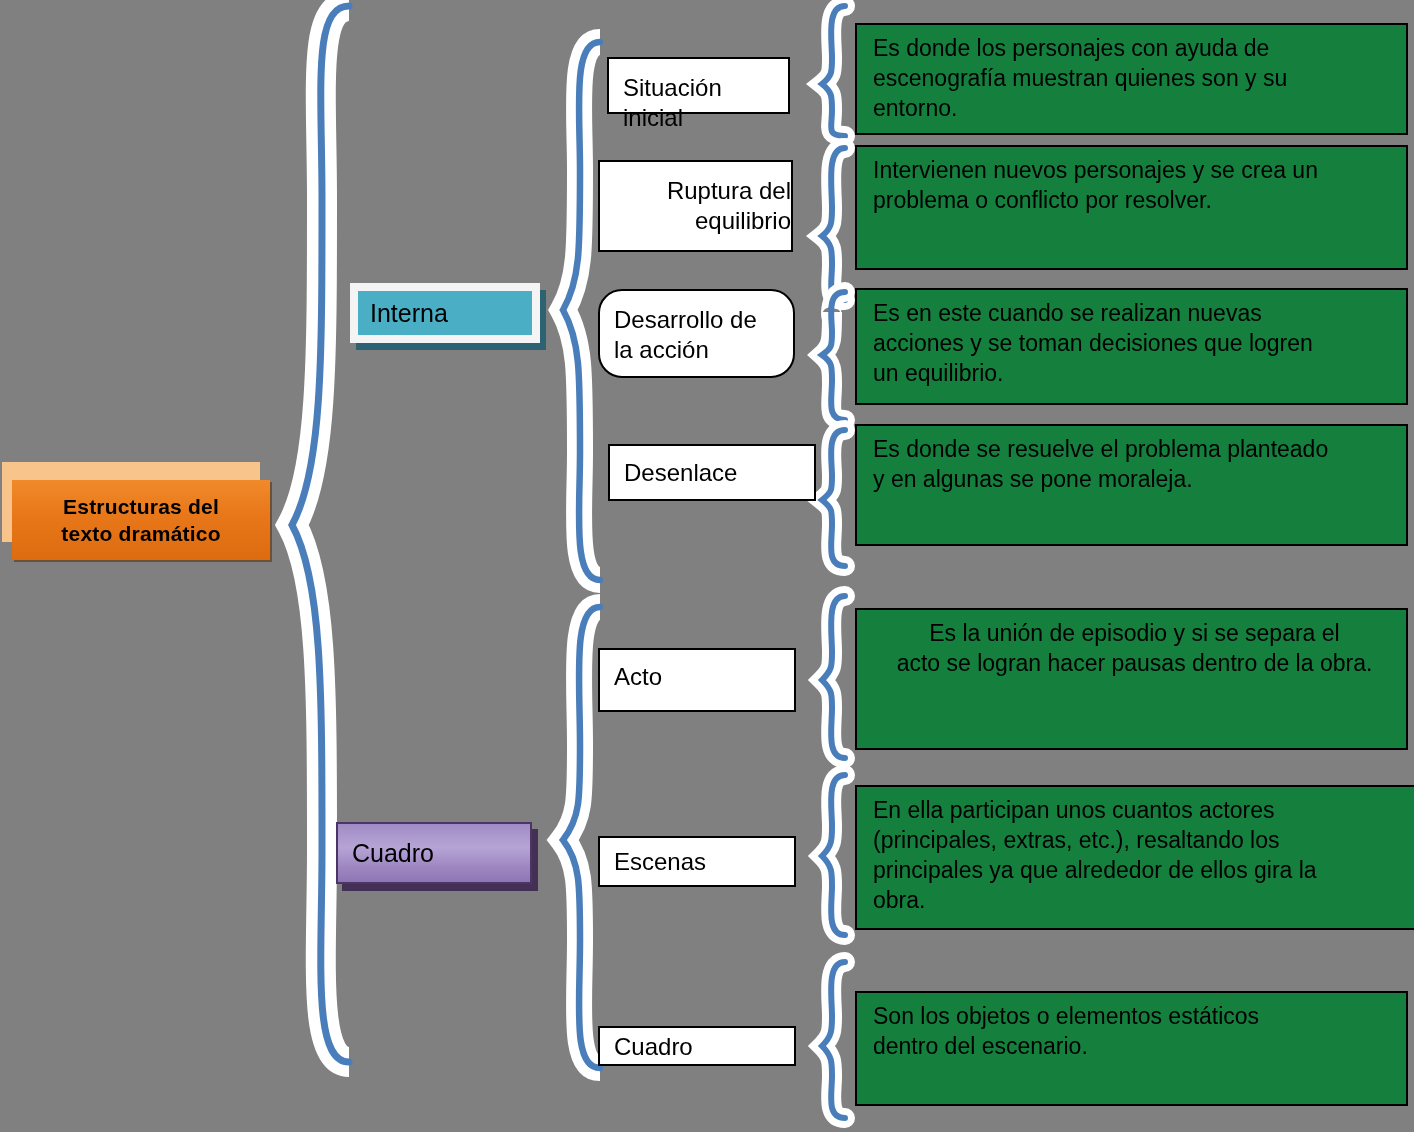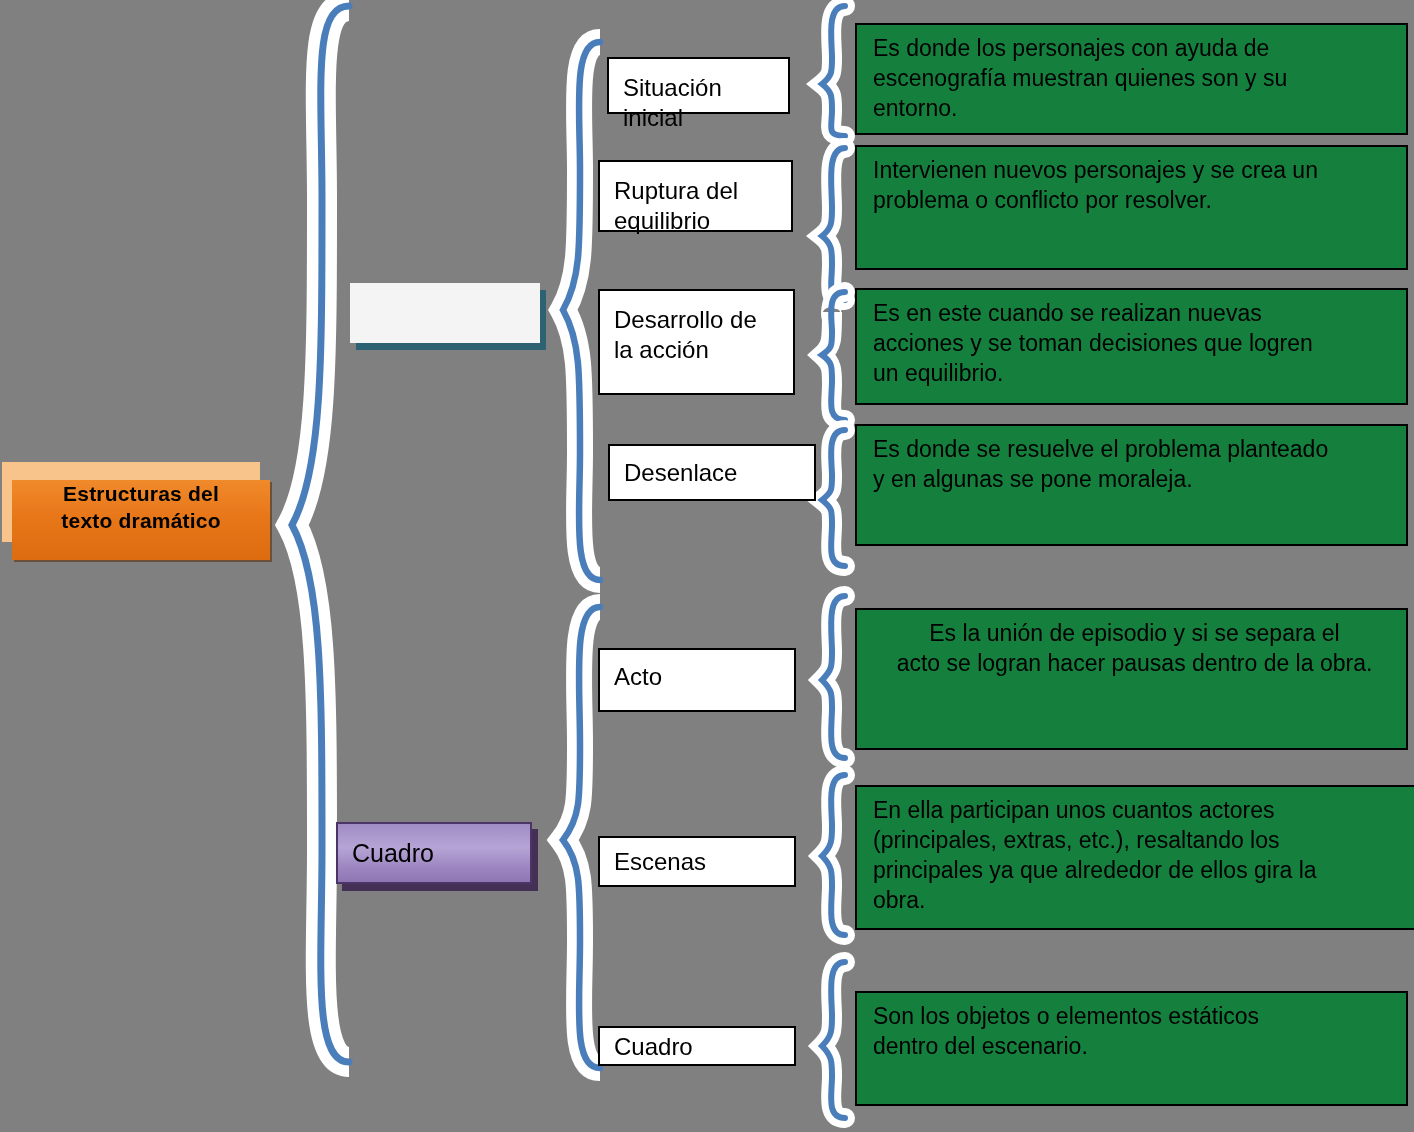--- a/index.html
+++ b/index.html
@@ -20,21 +20,21 @@
     position:absolute;
     box-sizing:border-box;
   }
   .central .shadow{
     position:absolute;left:0;top:0;width:258px;height:80px;
     background:#f9c48b;
   }
   .central .body{
     position:absolute;left:10px;top:18px;width:258px;height:80px;
     background:linear-gradient(180deg,#f08a2a 0%,#e8771a 45%,#dd6c10 100%);
-    display:flex;justify-content:center;
+    display:flex;align-items:center;justify-content:center;
     box-shadow:2px 2px 0 rgba(90,40,0,.55);
   }
   .central .label{
     color:#000;font-weight:bold;font-size:21px;line-height:27px;
     text-align:center;letter-spacing:.2px;
   }
 
   
   .branch{position:absolute;box-sizing:border-box;}
   .branch .inner{
@@ -154,40 +154,43 @@
       <div class="label">
         <span>Estructuras del</span><br>
         <span>texto  dramático</span>
       </div>
     </div>
   </div>
 
   <div class="branch" id="branch-interna" style="left:350px;top:283px;width:200px;height:70px;">
     <div class="drop"></div>
     <div class="frame"></div>
+    <div class="inner">
+      <span class="label">Interna</span>
+    </div>
   </div>
 
   <div class="branch" id="branch-externa" style="left:336px;top:822px;width:210px;height:72px;">
     <div class="drop"></div>
     <div class="inner">
       <span class="label">Cuadro</span>
     </div>
   </div>
 
   <div class="sub overflow" style="left:607px;top:57px;width:183px;height:57px;">
     <span>Situación</span><br>
     <span>inicial</span>
   </div>
 
-  <div class="sub" style="left:598px;top:160px;width:195px;height:72px;">
+  <div class="sub" style="left:598px;top:160px;width:195px;height:92px;text-align:right;">
     <span>Ruptura del</span><br>
     <span>equilibrio</span>
   </div>
 
-  <div class="sub" style="left:598px;top:289px;width:197px;height:106px;">
+  <div class="sub" style="left:598px;top:289px;width:197px;height:89px;border-radius:24px;">
     <span>Desarrollo de</span><br>
     <span>la  acción</span>
   </div>
 
   <div class="sub" style="left:608px;top:444px;width:208px;height:57px;padding-top:12px;">
     <span>Desenlace</span>
   </div>
 
   <div class="sub" style="left:598px;top:648px;width:198px;height:64px;padding-top:12px;">
     <span>Acto</span>

